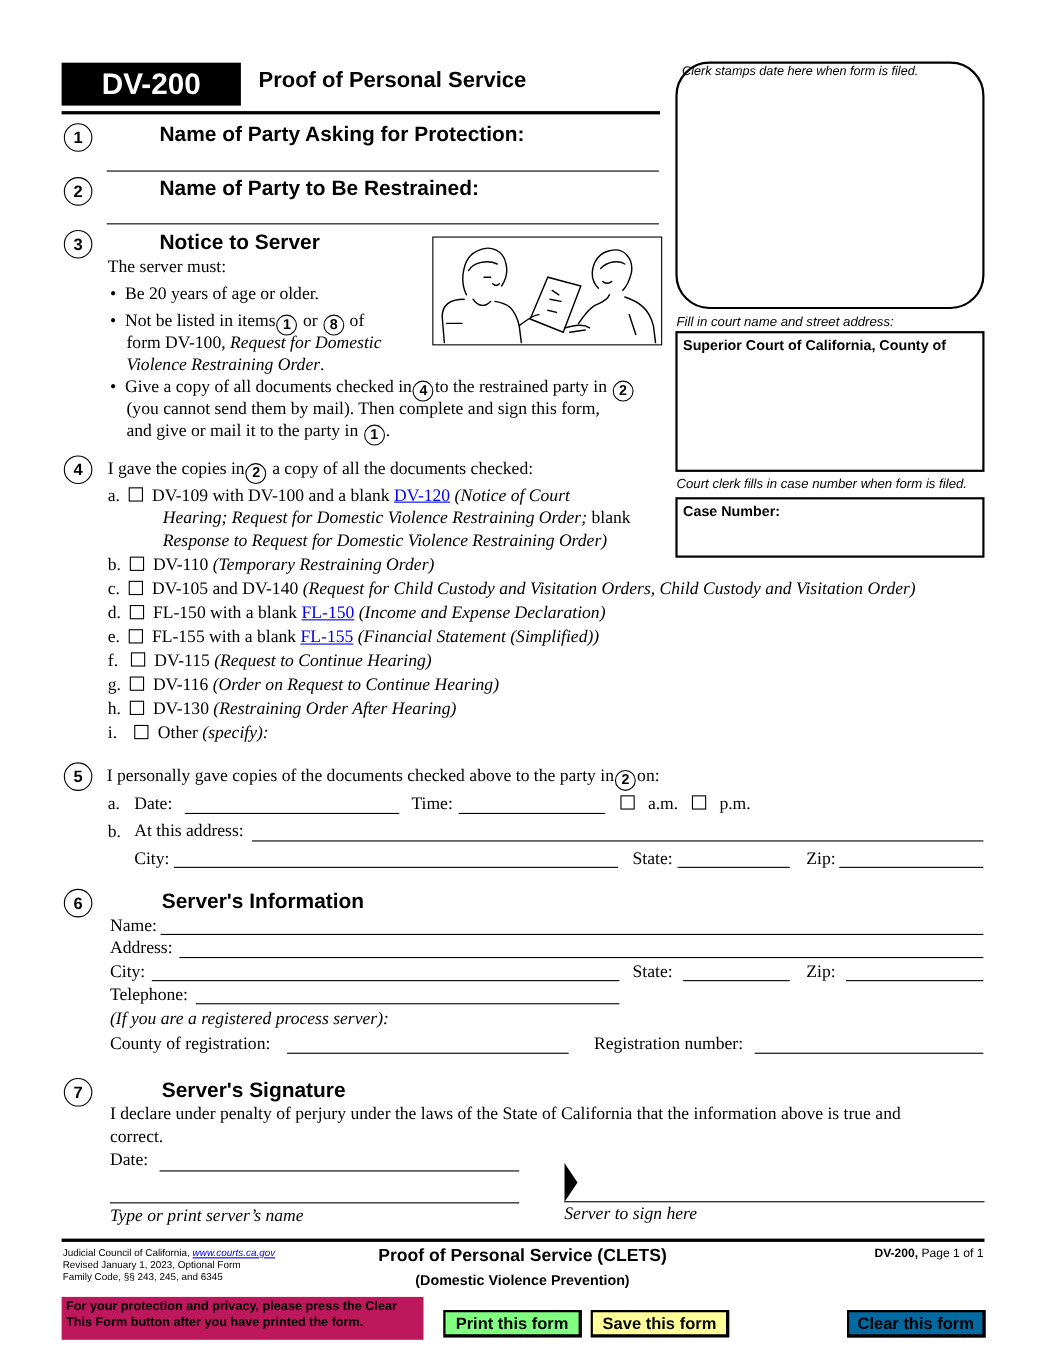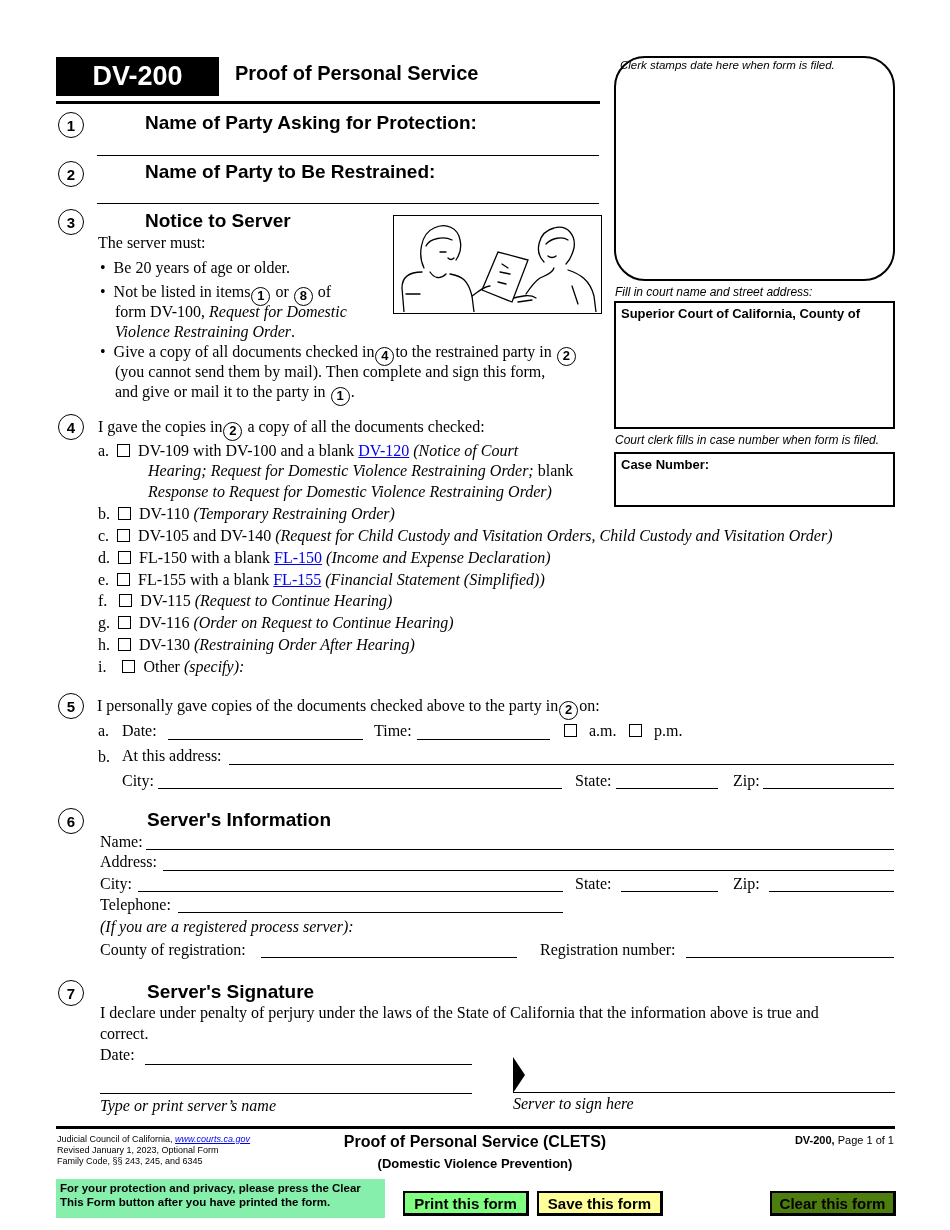--- a/index.html
+++ b/index.html
@@ -163,19 +163,19 @@
 <div class="abs" style="left:56px;top:1126px;width:839px;height:3px;background:#000;"></div>
 <div class="abs sans" style="left:57px;top:1134px;font-size:9px;line-height:11px;white-space:nowrap;">
   <div><span>Judicial Council of California,</span> <a class="lnk it">www.courts.ca.gov</a></div>
   <div>Revised January 1, 2023, Optional Form</div>
   <div>Family Code, §§ 243, 245, and 6345</div>
 </div>
 <div class="abs sans" style="left:300px;top:1133px;width:350px;text-align:center;font-weight:bold;font-size:16px;">Proof of Personal Service (CLETS)</div>
 <div class="abs sans" style="left:300px;top:1156px;width:350px;text-align:center;font-weight:bold;font-size:13px;">(Domestic Violence Prevention)</div>
 <div class="abs sans" style="left:740px;top:1134px;width:154px;text-align:right;font-size:11px;white-space:nowrap;"><b>DV-200,</b> <span>Page 1 of 1</span></div>
 
-<div class="abs sans" style="left:56px;top:1179px;width:329px;height:39px;background:#86efac;font-weight:bold;font-size:11.5px;line-height:14px;padding:2px 4px;box-sizing:border-box;white-space:nowrap;">
+<div class="abs sans" style="left:56px;top:1179px;width:329px;height:39px;background:#be185d;font-weight:bold;font-size:11.5px;line-height:14px;padding:2px 4px;box-sizing:border-box;white-space:nowrap;">
   <div>For your protection and privacy, please press the Clear</div>
   <div>This Form button after you have printed the form.</div>
 </div>
 <div class="btn" style="left:403px;top:1191px;width:126px;background:#80ff80;">Print this form</div>
 <div class="btn" style="left:537px;top:1191px;width:126px;background:#ffff99;">Save this form</div>
-<div class="btn" style="left:770px;top:1191px;width:126px;background:#4d7c0f;">Clear this form</div>
+<div class="btn" style="left:770px;top:1191px;width:126px;background:#0369a1;">Clear this form</div>
 
 </body></html>

